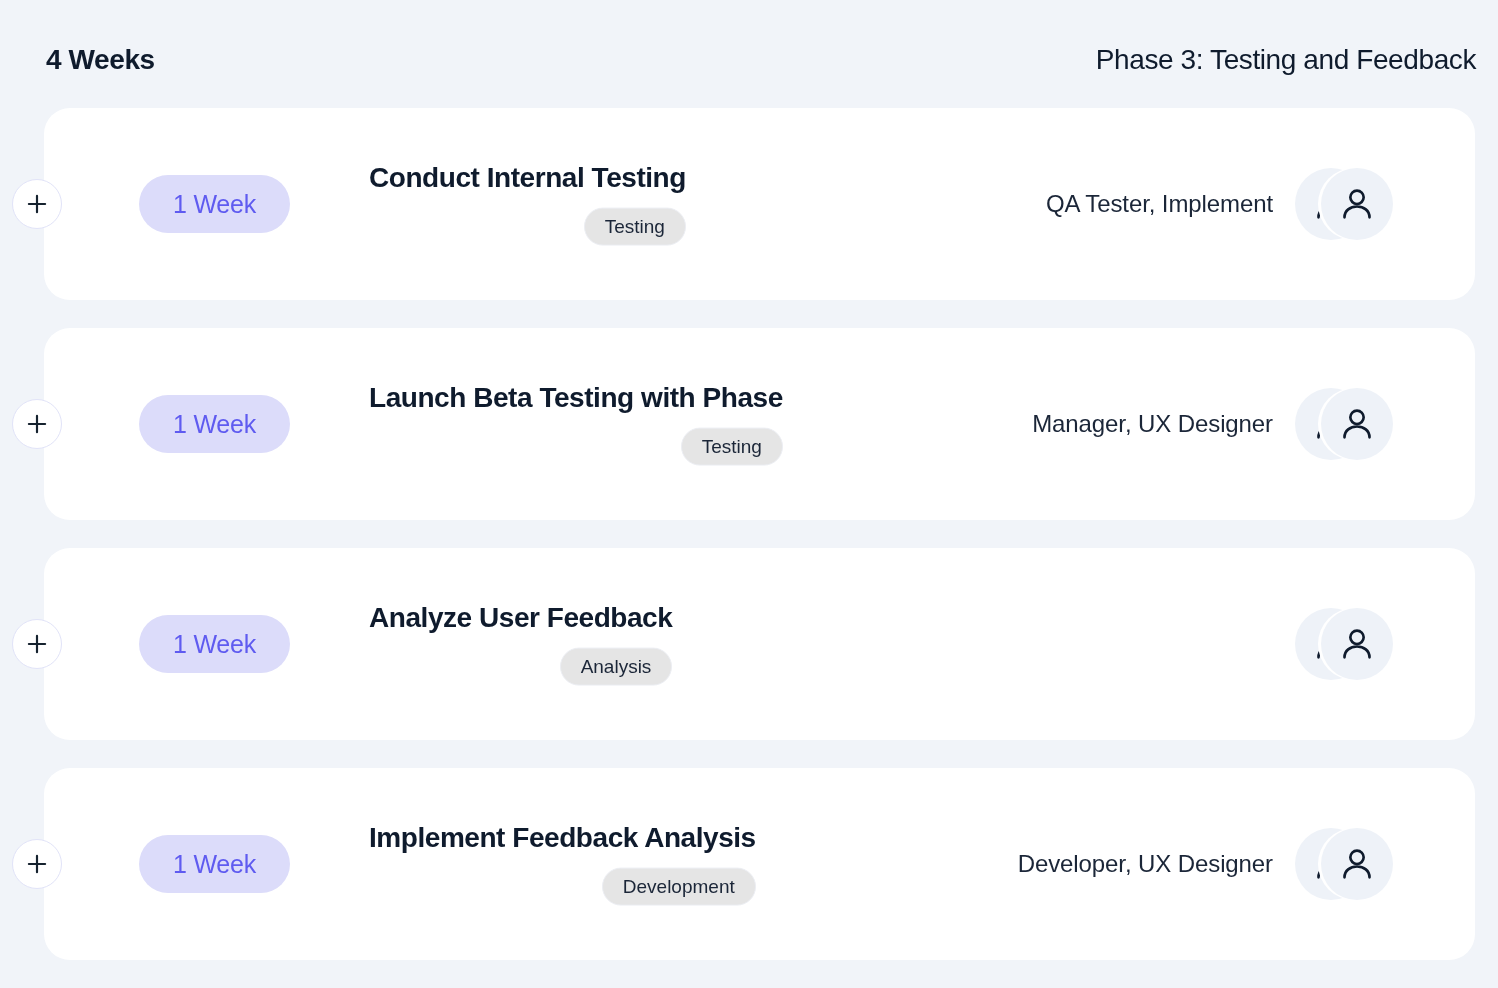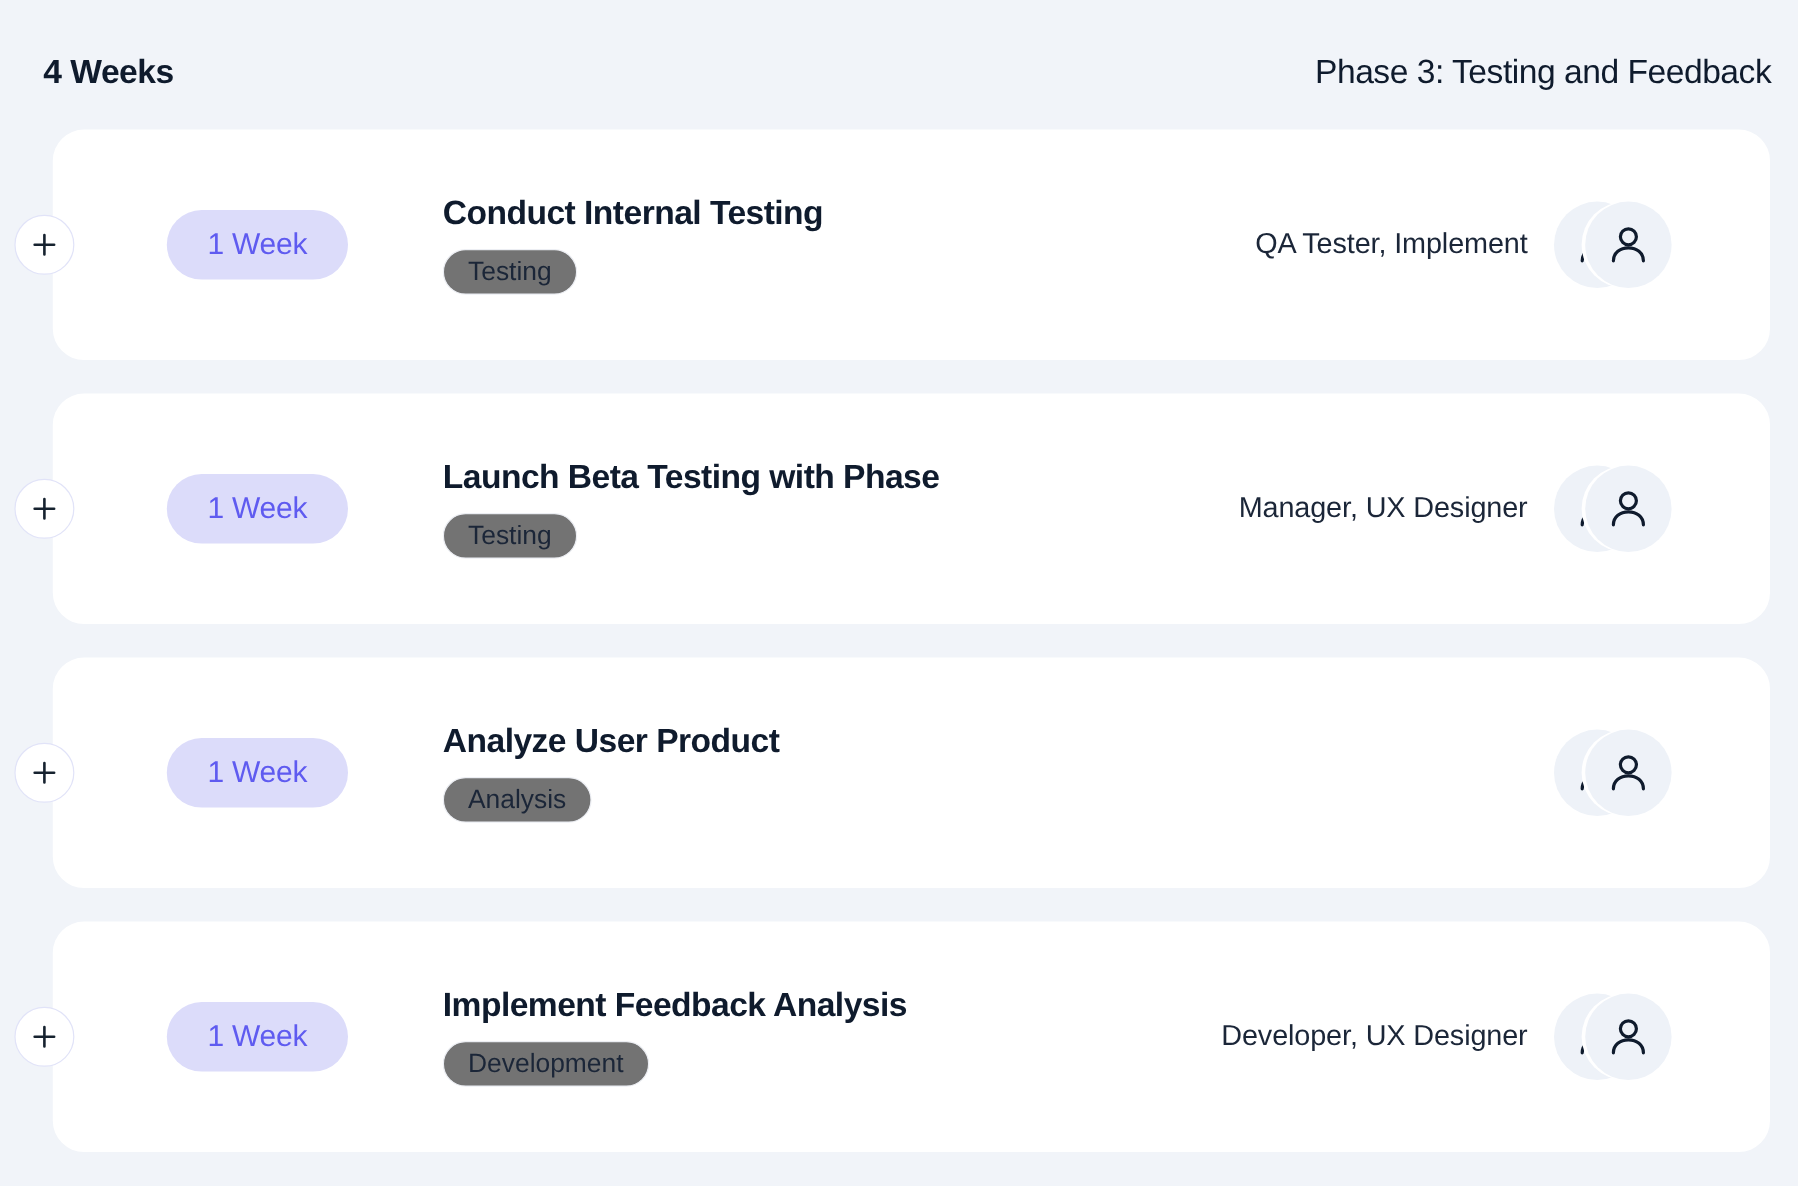--- a/index.html
+++ b/index.html
@@ -16,21 +16,21 @@
     position: relative;
     width: 1498px;
     height: 988px;
     background: #f1f4f9;
   }
 
   
   .header {
     position: absolute;
     top: 36px;
-    left: 36px;
+    left: 46px;
     right: 22px;
     height: 48px;
     display: flex;
     align-items: center;
     justify-content: space-between;
   }
   .header-title {
     font-size: 28px;
     font-weight: 700;
     color: #0f1b2d;
@@ -110,42 +110,42 @@
   }
 
   
   .task-block {
     position: absolute;
     left: 325px;
     top: 50%;
     transform: translateY(-50%);
     display: flex;
     flex-direction: column;
-    align-items: flex-start;
+    align-items: flex-end;
     gap: 14px;
   }
   .task-title {
     font-size: 28px;
     font-weight: 700;
     color: #0f1b2d;
     letter-spacing: -0.45px;
     line-height: 1.1;
     white-space: nowrap;
   }
   .task-tag {
     display: inline-flex;
     align-items: center;
     justify-content: center;
     height: 38px;
     padding: 0 20px;
     border-radius: 19px;
     border: 1.5px solid #eceef3;
-    background: #737373;
+    background: #e5e5e5;
     color: #1b2638;
-    font-size: 22px;
+    font-size: 19px;
     font-weight: 400;
     white-space: nowrap;
   }
 
   
   .assignee-block {
     position: absolute;
     right: 82px;
     top: 50%;
     transform: translateY(-50%);
@@ -262,21 +262,21 @@
         <svg width="26" height="26" viewBox="0 0 24 24">
           <path d="M12 4.5v15M4.5 12h15" stroke="#16222f" stroke-width="2" stroke-linecap="round"></path>
         </svg>
       </div>
     </div>
 
     <div class="row">
       <div class="row-card">
         <div class="duration-pill">1 Week</div>
         <div class="task-block">
-          <div class="task-title">Analyze User Product</div>
+          <div class="task-title">Analyze User Feedback</div>
           <div class="task-tag">Analysis</div>
         </div>
         <div class="assignee-block">
           <div class="avatar-stack">
             <div class="avatar avatar-back">
               <svg width="40" height="40" viewBox="0 0 24 24" fill="none" stroke="#0f1b2d" stroke-width="1.6" stroke-linecap="round">
                 <circle cx="12" cy="8" r="4"></circle>
                 <path d="M4.5 20c0-4.1 3.4-6.5 7.5-6.5s7.5 2.4 7.5 6.5"></path>
               </svg>
             </div>

